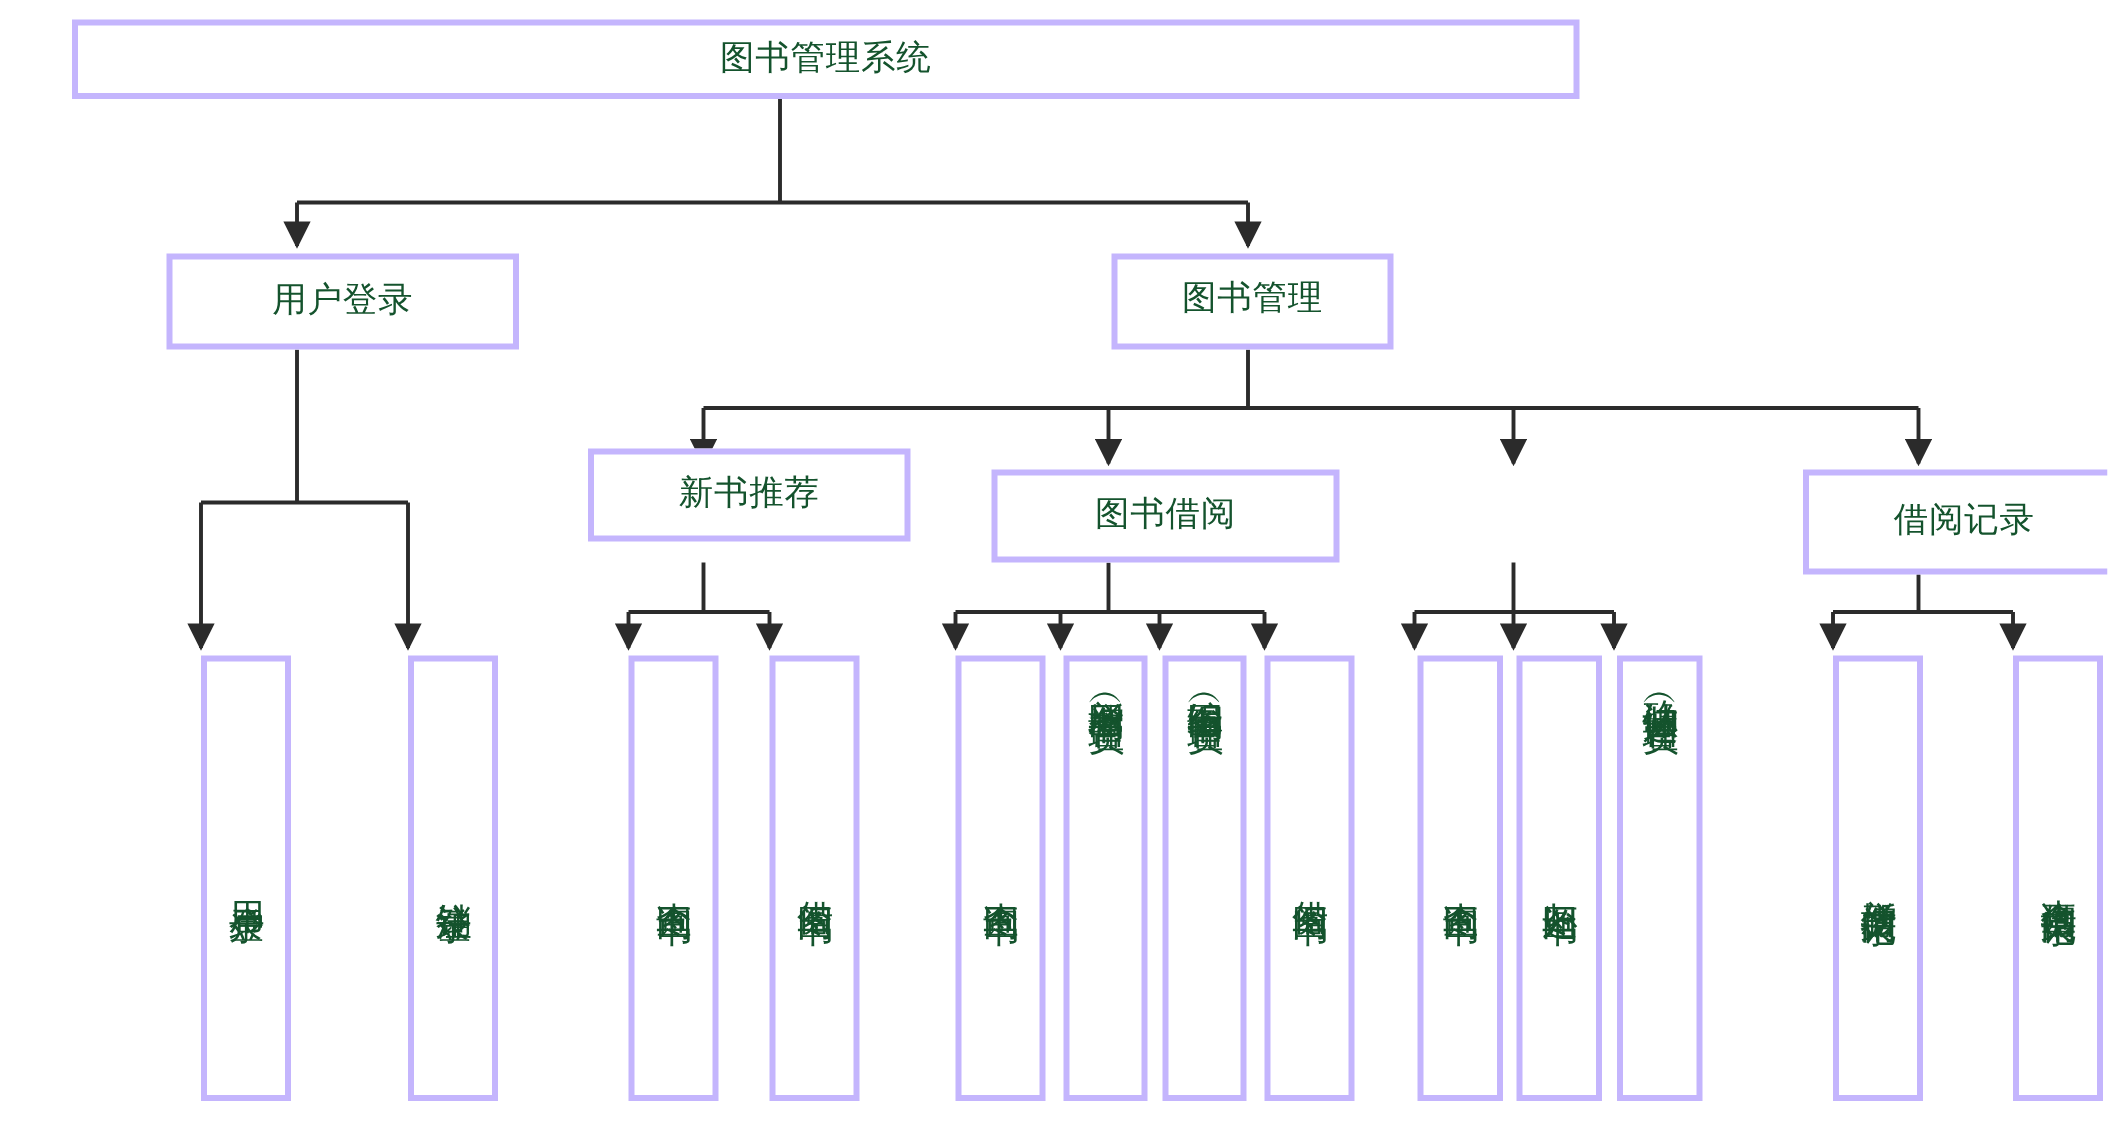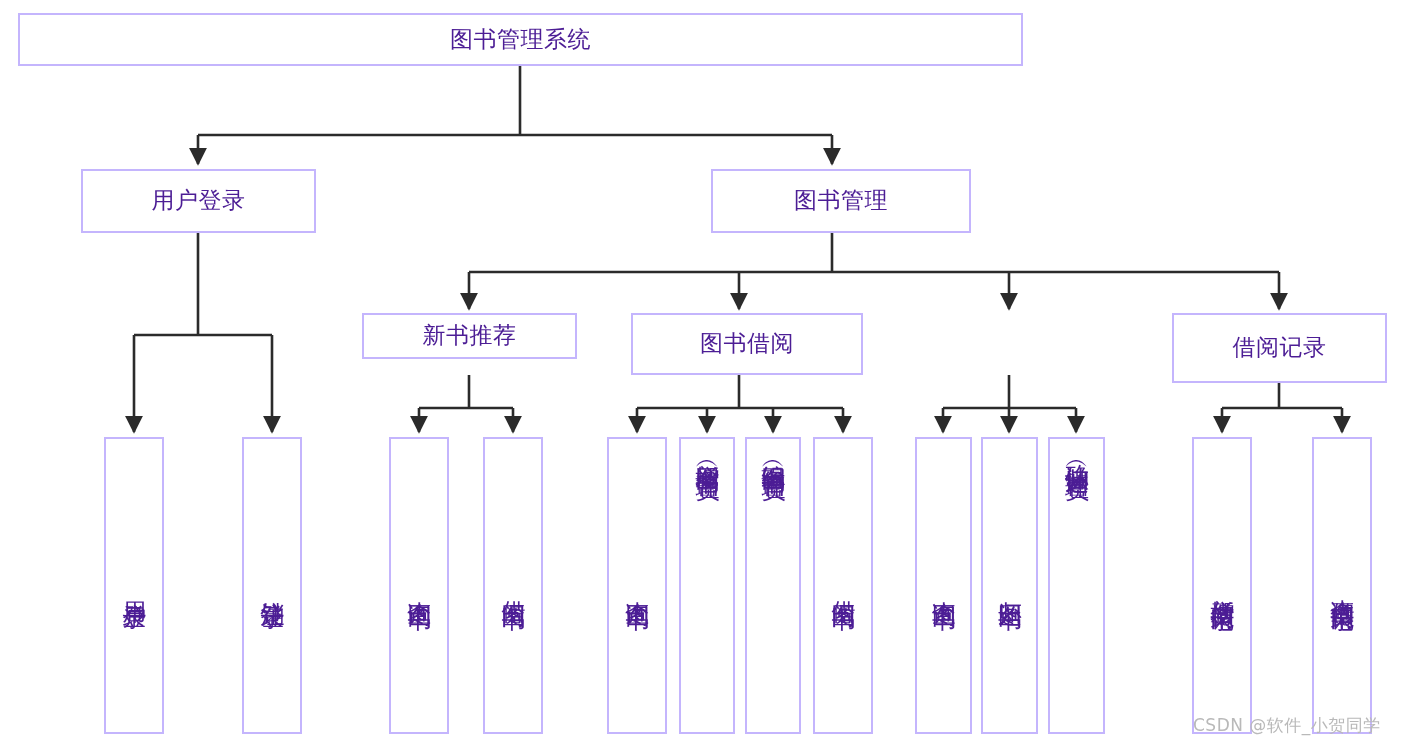--- a/index.html
+++ b/index.html
@@ -21,25 +21,26 @@
     position: absolute;
     left: 0;
     top: 0;
     width: 1405px;
     height: 747px;
   }
   .node {
     position: absolute;
     box-sizing: border-box;
     background: #ffffff;
-    border: 2px solid #c4b5fd;
+    border: 4px solid #c4b5fd;
     display: flex;
     align-items: center;
     justify-content: center;
-    color: #4c1d95;
+    color: #14532d;
+    margin-left: 30px;
   }
   .node-h {
     font-size: 23px;
     letter-spacing: 0.5px;
     line-height: 1.1;
   }
   .node-v {
     padding: 6px 0;
     align-items: flex-start;
   }
@@ -116,23 +117,23 @@
       <path d="M 1279 375 L 1279 408"></path>
       <path d="M 1222 408 L 1342 408"></path>
       <path d="M 1222 408 L 1222 432" marker-end="url(#arrow)"></path>
       <path d="M 1342 408 L 1342 432" marker-end="url(#arrow)"></path>
     </g>
   </svg>
 
   <div class="node node-h" style="left:18px; top:13px; width:1005px; height:53px;">图书管理系统</div>
 
   <div class="node node-h" style="left:81px; top:169px; width:235px; height:64px;">用户登录</div>
-  <div class="node node-h" style="left:711px; top:169px; width:260px; height:64px;">图书管理</div>
+  <div class="node node-h" style="left:711px; top:169px; width:188px; height:64px;font-family:Liberation Mono, monospace;">图书管理</div>
 
-  <div class="node node-h" style="left:362px; top:313px; width:215px; height:46px;">新书推荐</div>
+  <div class="node node-h" style="left:362px; top:299px; width:215px; height:62px;">新书推荐</div>
   <div class="node node-h" style="left:631px; top:313px; width:232px; height:62px;">图书借阅</div>
   <div class="node node-h" style="left:1172px; top:313px; width:215px; height:70px;">借阅记录</div>
 
   <div class="node node-v" style="left:104px; top:437px; width:60px; height:297px;">
     <span class="vtext vtext-mid">用户登录</span>
   </div>
   <div class="node node-v" style="left:242px; top:437px; width:60px; height:297px;">
     <span class="vtext vtext-mid">注销登录</span>
   </div>
 
@@ -166,15 +167,14 @@
     <span class="vtext">确认归还（管理员）</span>
   </div>
 
   <div class="node node-v" style="left:1192px; top:437px; width:60px; height:297px;">
     <span class="vtext vtext-mid">新增借阅记录</span>
   </div>
   <div class="node node-v" style="left:1312px; top:437px; width:60px; height:297px;">
     <span class="vtext vtext-mid">查询借阅记录</span>
   </div>
 
-  <div class="watermark" style="left:1193px; top:714px;">CSDN @软件_小贺同学</div>
 
 </div>
 
 </body></html>

